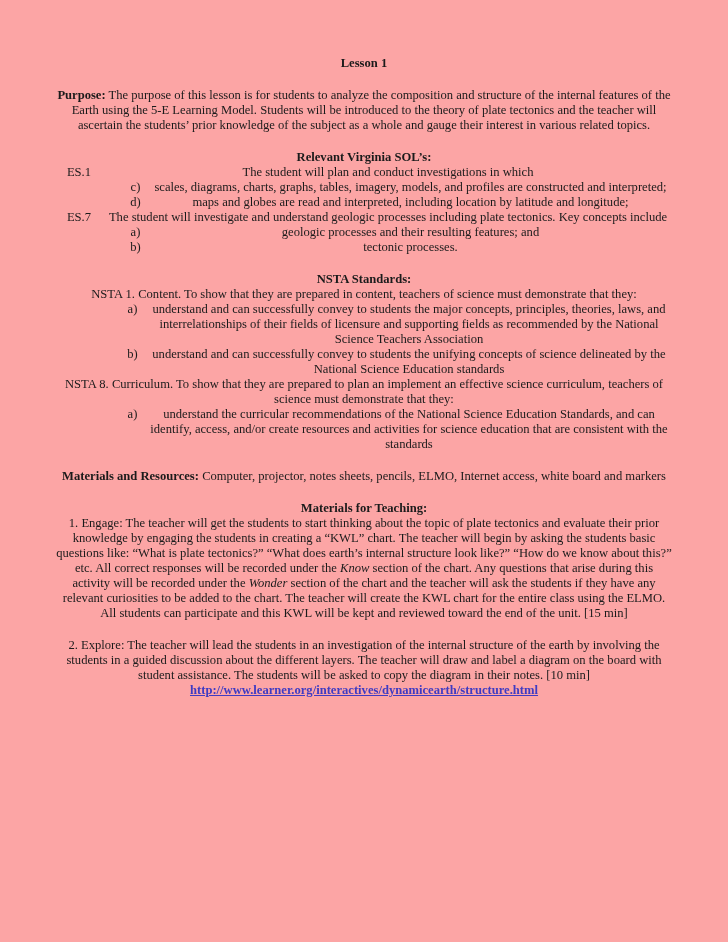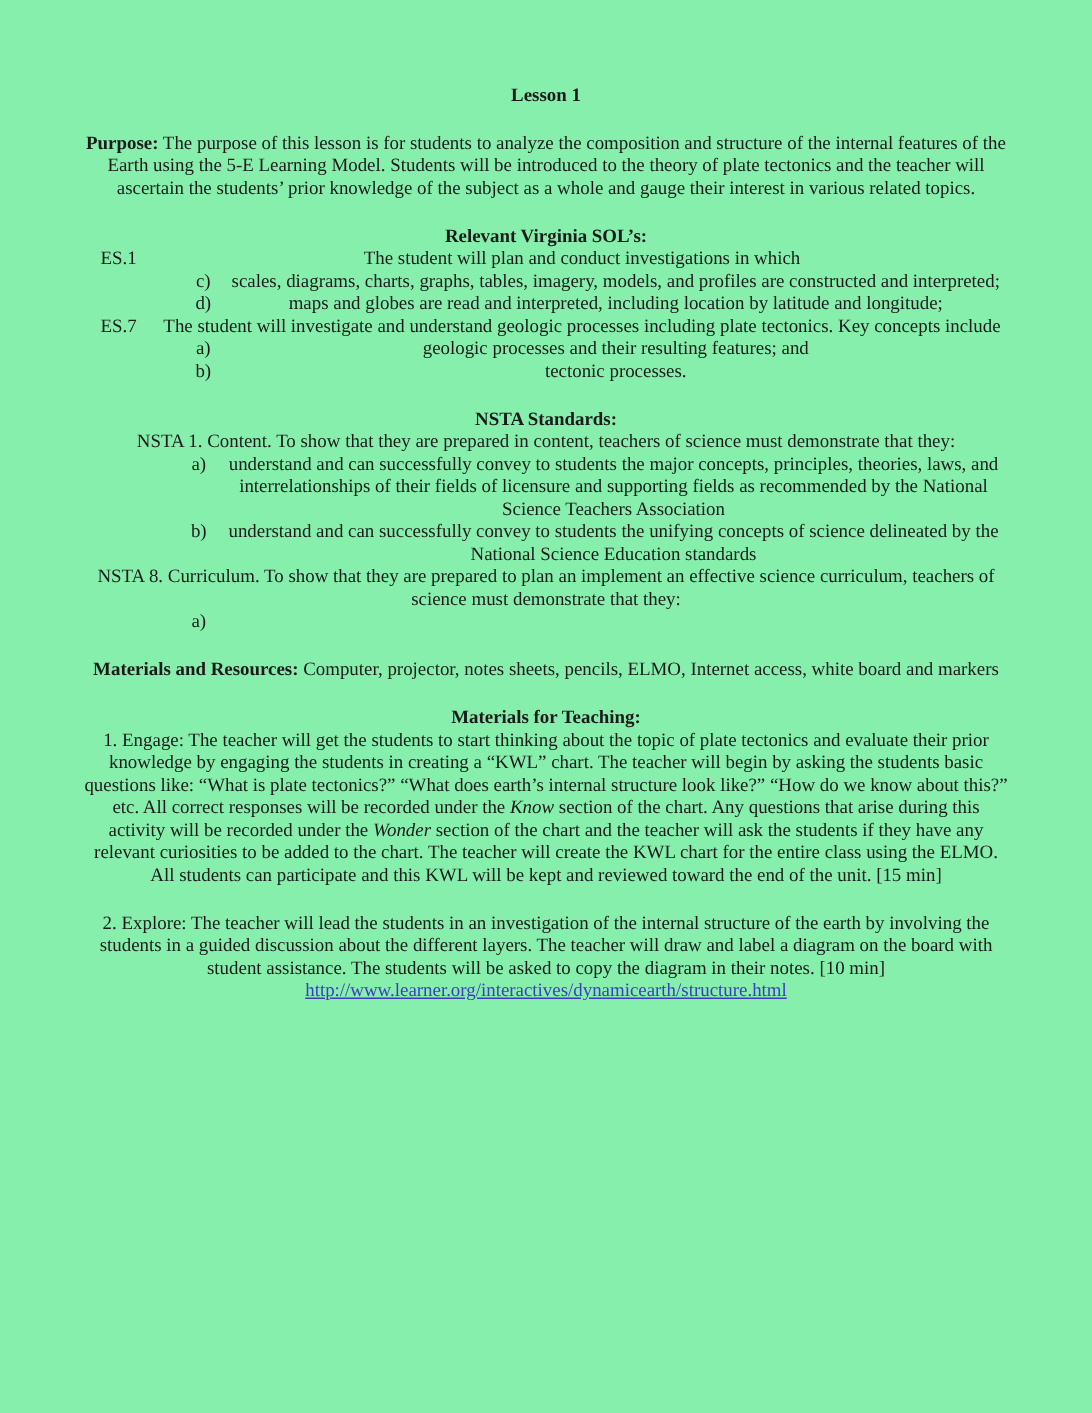--- a/index.html
+++ b/index.html
@@ -14,21 +14,21 @@
   }
   .doc {
     box-sizing: border-box;
     width: 728px;
     height: 942px;
     padding: 56px 55px 20px 55px;
     font-family: "Liberation Serif", serif;
     font-size: 12.6px;
     line-height: 15px;
     color: #1b1b1b;
-    background: #86efac;
+    background: #fca5a5;
   }
   p, .para { margin: 0; }
   .sec { margin-top: 17px; text-align: center; }
   .heading-center {
     text-align: center;
     font-weight: bold;
   }
   b, .bold { font-weight: bold; }
   i, .italic { font-style: italic; }
   .u { }
@@ -44,20 +44,21 @@
   .sub-item .sub-text { flex: 1; }
 
   .nsta-item { display: flex; padding-left: 65px; }
   .nsta-item .marker { flex: none; width: 25px; }
   .nsta-item .sub-text { flex: 1; }
 
   a.doc-link {
     color: #3f3bc3;
     text-decoration: underline;
     cursor: pointer;
+    font-weight: bold;
   }
 </style>
 </head>
 <body>
 
 <div class="doc">
 
   <p class="heading-center">Lesson 1</p>
 
 
@@ -103,20 +104,21 @@
       <span class="sub-text">understand and can successfully convey to students the major concepts, principles, theories, laws, and interrelationships of their fields of licensure and supporting fields as recommended by the National Science Teachers Association</span>
     </div>
     <div class="nsta-item">
       <span class="marker">b)</span>
       <span class="sub-text">understand and can successfully convey to students the unifying concepts of science delineated by the National Science Education standards</span>
     </div>
 
     <p class="para">NSTA 8. Curriculum. To show that they are prepared to plan an implement an effective science curriculum, teachers of science must demonstrate that they:</p>
     <div class="nsta-item">
       <span class="marker">a)</span>
+      <span class="sub-text">understand the curricular recommendations of the National Science Education Standards, and can identify, access, and/or create resources and activities for science education that are consistent with the standards</span>
     </div>
   </div>
 
   <p class="para sec"><b>Materials and Resources:</b> <span>Computer, projector, notes sheets, pencils, ELMO, Internet access, white board and markers</span></p>
 
   <div class="sec">
     <p class="para bold">Materials for Teaching:</p>
 
     <p class="para"><span>1.</span> <span class="u">Engage:</span> <span>The teacher will get the students to start thinking about the topic of plate tectonics and evaluate their prior knowledge by engaging the students in creating a “KWL” chart. The teacher will begin by asking the students basic questions like: “What is plate tectonics?” “What does earth’s internal structure look like?” “How do we know about this?” etc. All correct responses will be recorded under the </span><i>Know</i><span> section of the chart. Any questions that arise during this activity will be recorded under the </span><i>Wonder</i><span> section of the chart and the teacher will ask the students if they have any relevant curiosities to be added to the chart. The teacher will create the KWL chart for the entire class using the ELMO. All students can participate and this KWL will be kept and reviewed toward the end of the unit. [15 min]</span></p>
 

